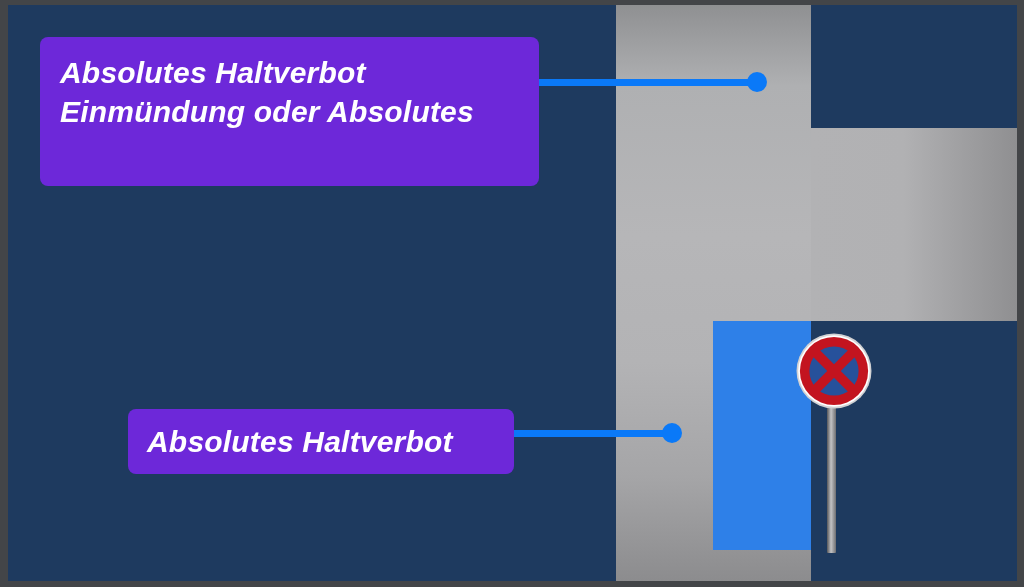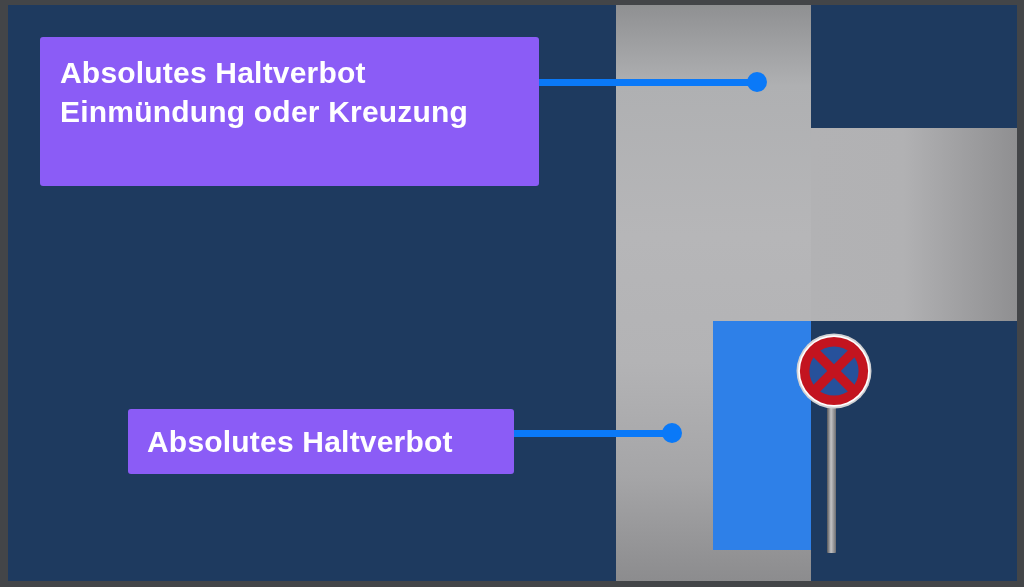--- a/index.html
+++ b/index.html
@@ -49,25 +49,26 @@
     position: absolute;
     left: 713px; top: 321px;
     width: 98px; height: 229px;
     background: #2E80E8;
     z-index: 2;
   }
 
   
   .callout {
     position: absolute;
-    background: #8b5cf6;
-    border-radius: 3px;
+    background: #6d28d9;
+    border-radius: 8px;
     color: #FFFFFF;
     font-weight: bold;
     z-index: 10;
+    font-style: italic;
   }
   .callout-top {
     left: 40px; top: 37px;
     width: 499px; height: 149px;
     padding: 16px 12px 0 20px;
     font-size: 30px;
     line-height: 39px;
     letter-spacing: 0.2px;
   }
   .callout-top .line { display: block; white-space: nowrap; }
@@ -122,21 +123,21 @@
 
 <div class="stage">
 
   <div class="road-vertical"></div>
   <div class="road-side"></div>
 
   <div class="zone"></div>
 
   <div class="callout callout-top">
     <span class="line">Absolutes Haltverbot</span>
-    <span class="line">Einmündung oder Kreuzung</span>
+    <span class="line">Einmündung oder Absolutes</span>
   </div>
   <div class="connector connector-top"></div>
   <div class="dot dot-top"></div>
 
   <div class="callout callout-bottom">
     <span>Absolutes Haltverbot</span>
   </div>
   <div class="connector connector-bottom"></div>
   <div class="dot dot-bottom"></div>
 

